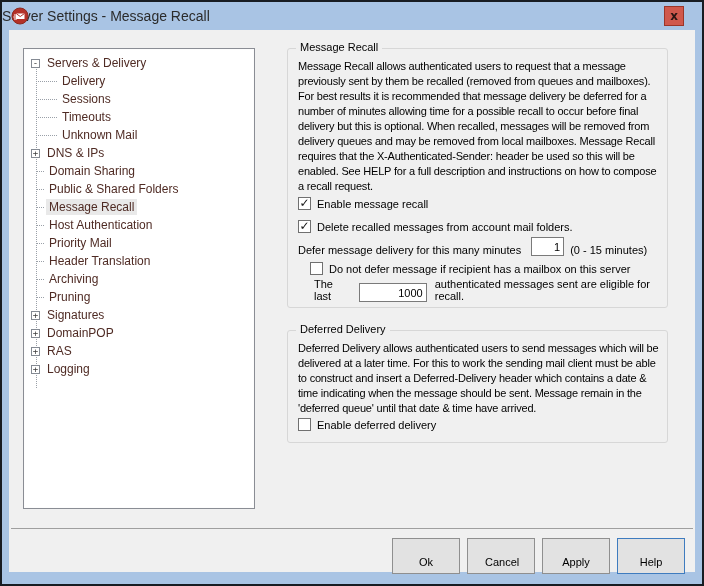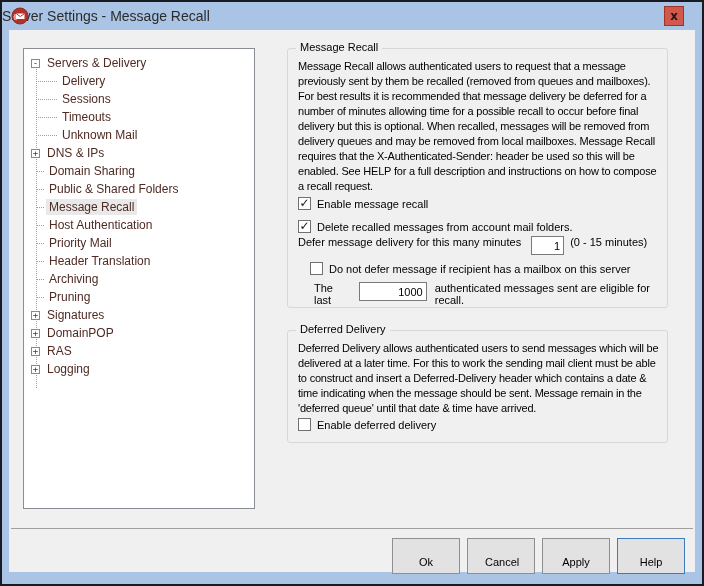--- a/index.html
+++ b/index.html
@@ -42,21 +42,21 @@
     padding:0 4px;font-size:11px;color:#000;}
   .g1{left:278px;top:18px;width:381px;height:260px;}
   .g2{left:278px;top:300px;width:381px;height:113px;}
   .desc{position:absolute;left:10px;width:366px;font-size:11px;line-height:15px;
     color:#000;letter-spacing:-0.2px;}
   .cbrow{position:absolute;display:flex;align-items:center;gap:6px;
     font-size:11px;color:#000;height:15px;}
   .cb{width:13px;height:13px;background:#fff;border:1px solid #707070;
     display:inline-flex;align-items:center;justify-content:center;flex:none;}
   .cb .mark{font:bold 12px/12px "DejaVu Sans",sans-serif;color:#111;margin-top:-1px;}
-  .frow{position:absolute;display:flex;align-items:flex-start;font-size:11px;color:#000;}
+  .frow{position:absolute;display:flex;align-items:flex-end;font-size:11px;color:#000;}
   .num{border:1px solid #7a7a7a;background:#fff;font-size:11px;height:19px;
     text-align:right;padding:0 3px;font-family:"Liberation Sans",sans-serif;color:#000;}
 
   
   .separator{position:absolute;left:2px;top:498px;width:682px;height:0;
     border-top:1px solid #9f9f9f;}
   .btn-row{position:absolute;top:508px;right:10px;display:flex;gap:7px;}
   .btn{width:68px;height:23px;background:#e2e2e2;border:1px solid #8f8f8f;
     font-size:11px;color:#000;font-family:"Liberation Sans",sans-serif;padding:17px;}
   .btn.help{border:1px solid #3f7cbf;}

